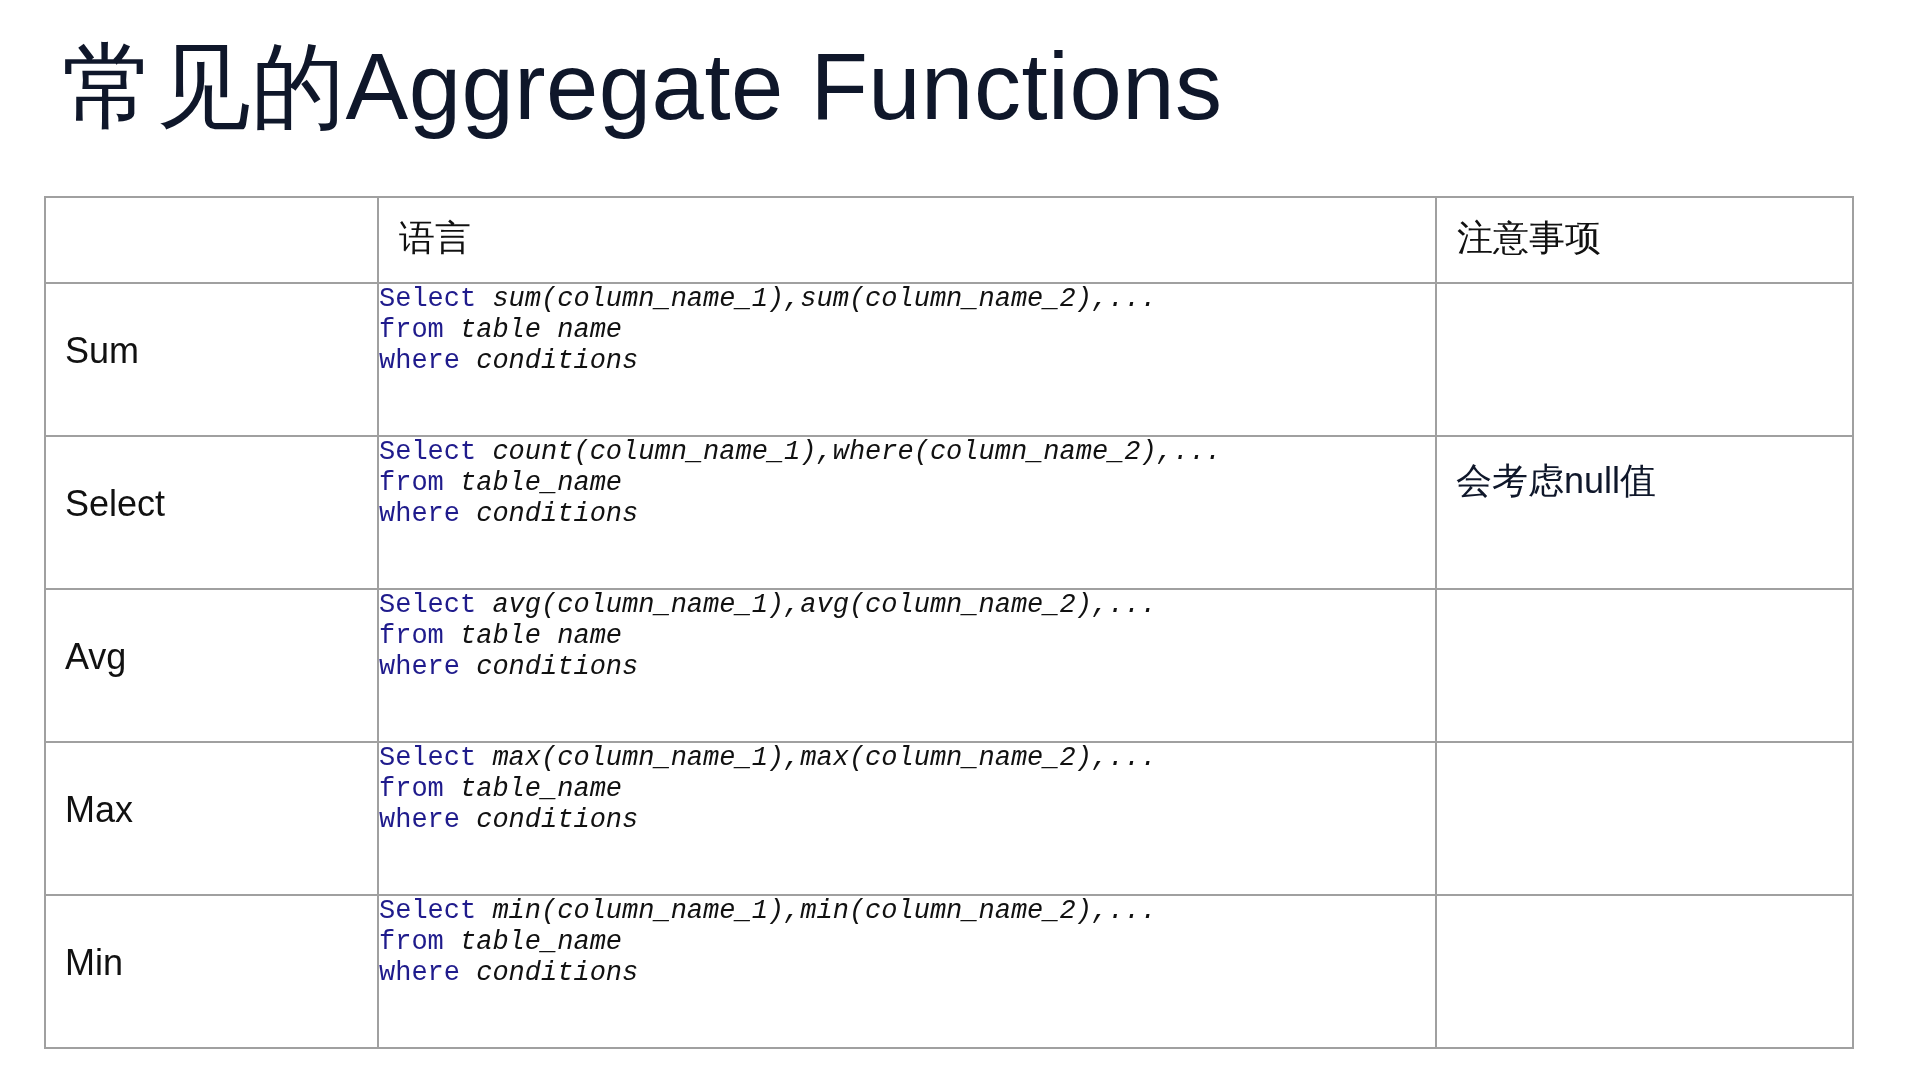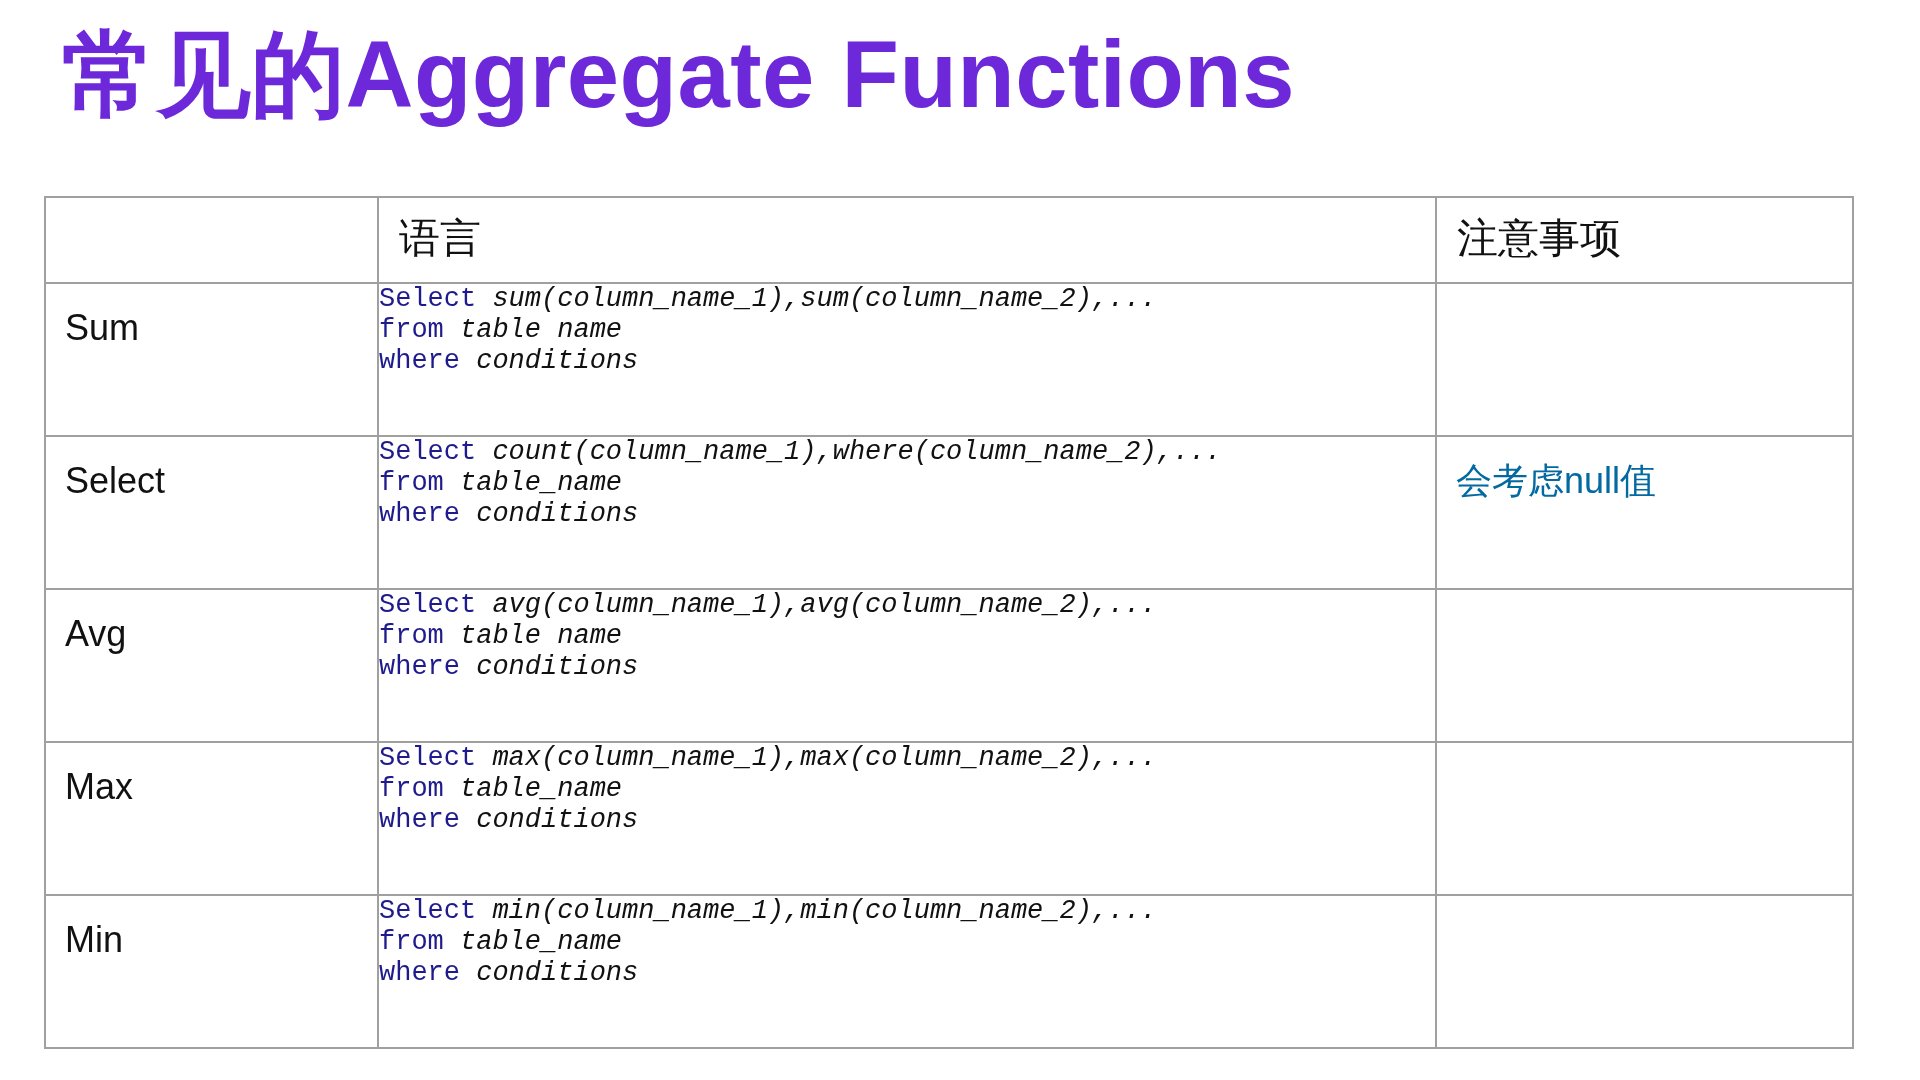--- a/index.html
+++ b/index.html
@@ -1,38 +1,38 @@
 <!DOCTYPE html>
 <html><head>
 <meta charset="utf-8">
 <style>
   html, body { margin: 0; padding: 0; background: #ffffff; }
   body { width: 1920px; height: 1080px; position: relative; overflow: hidden; font-family: "Liberation Sans", "DejaVu Sans", sans-serif; }
   .title {
-    position: absolute; left: 62px; top: 20px;
+    position: absolute; left: 62px; top: 32px;
     font-family: "Liberation Sans", "DejaVu Sans", sans-serif;
-    font-weight: bold; font-size: 94px; line-height: 110px;
-    color: #6d28d9; white-space: nowrap; letter-spacing: 0.5px;
+    font-weight: normal; font-size: 94px; line-height: 110px;
+    color: #0f172a; white-space: nowrap; letter-spacing: 0.5px;
   }
   table.agg {
     position: absolute; left: 44px; top: 196px;
     border-collapse: collapse; table-layout: fixed;
     width: 1808px;
   }
   table.agg td, table.agg th {
     border: 2px solid #a0a0a0; vertical-align: top; padding: 0; text-align: left; font-weight: normal;
   }
   .c1 { width: 333px; }
   .c2 { width: 1058px; }
   .c3 { width: 417px; }
   tr.head td { height: 84px; }
   tr.row td { height: 151px; }
-  .hdr { display: block; font-size: 41px; line-height: 40px; color: #111; padding: 20px 0 0 20px; }
-  .fn { display: block; font-size: 36px; line-height: 40px; color: #111; padding: 24px 0 0 19px; }
-  .note { display: block; font-size: 36px; line-height: 40px; color: #0369a1; padding: 24px 0 0 19px; }
+  .hdr { display: block; font-size: 36px; line-height: 40px; color: #111; padding: 20px 0 0 20px; }
+  .fn { display: block; font-size: 36px; line-height: 40px; color: #111; padding: 24px 0 0 19px; margin-top: 23px; }
+  .note { display: block; font-size: 36px; line-height: 40px; color: #0f172a; padding: 24px 0 0 19px; }
   .code { padding: 22px 0 0 24px; font-family: "Liberation Mono", "DejaVu Sans Mono", monospace; font-size: 27px; line-height: 31px; }
   .code .ln { display: block; white-space: pre; height: 31px; }
   .kw { color: #1F1B8C; font-style: normal; }
   .arg { color: #111; font-style: italic; }
 </style>
 </head>
 <body>
 
 <div class="title">常见的Aggregate Functions</div>
 

